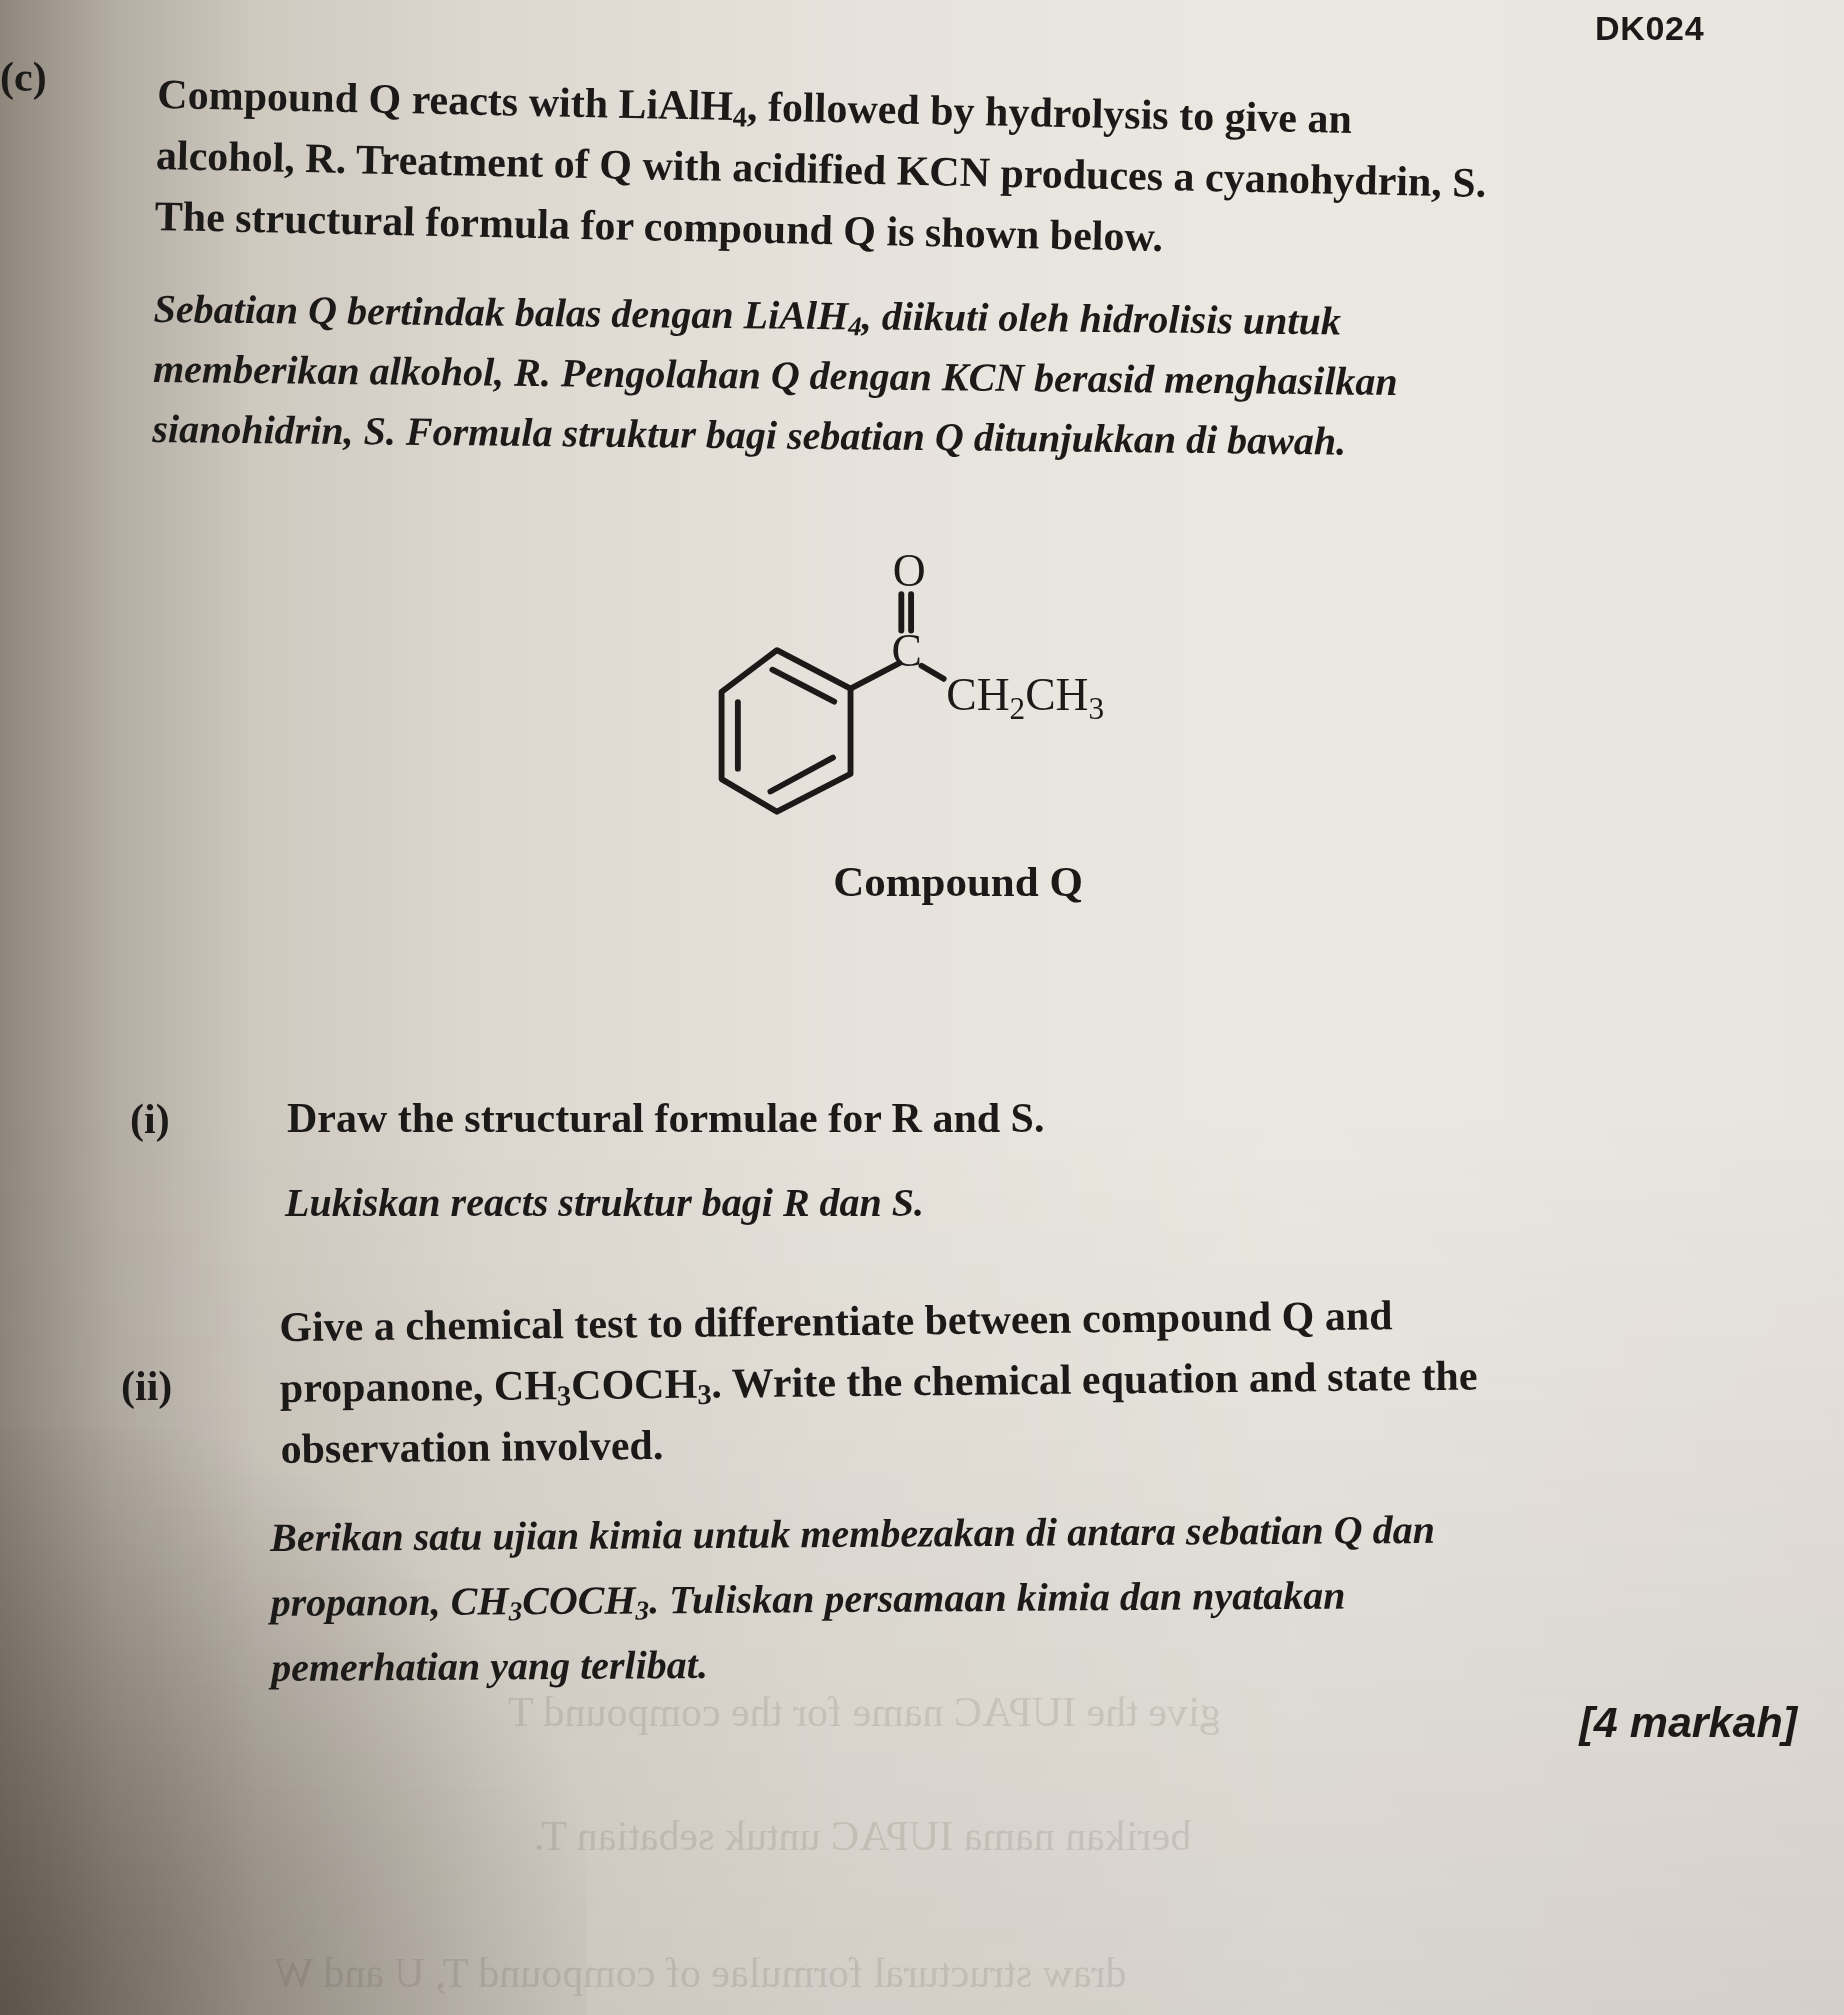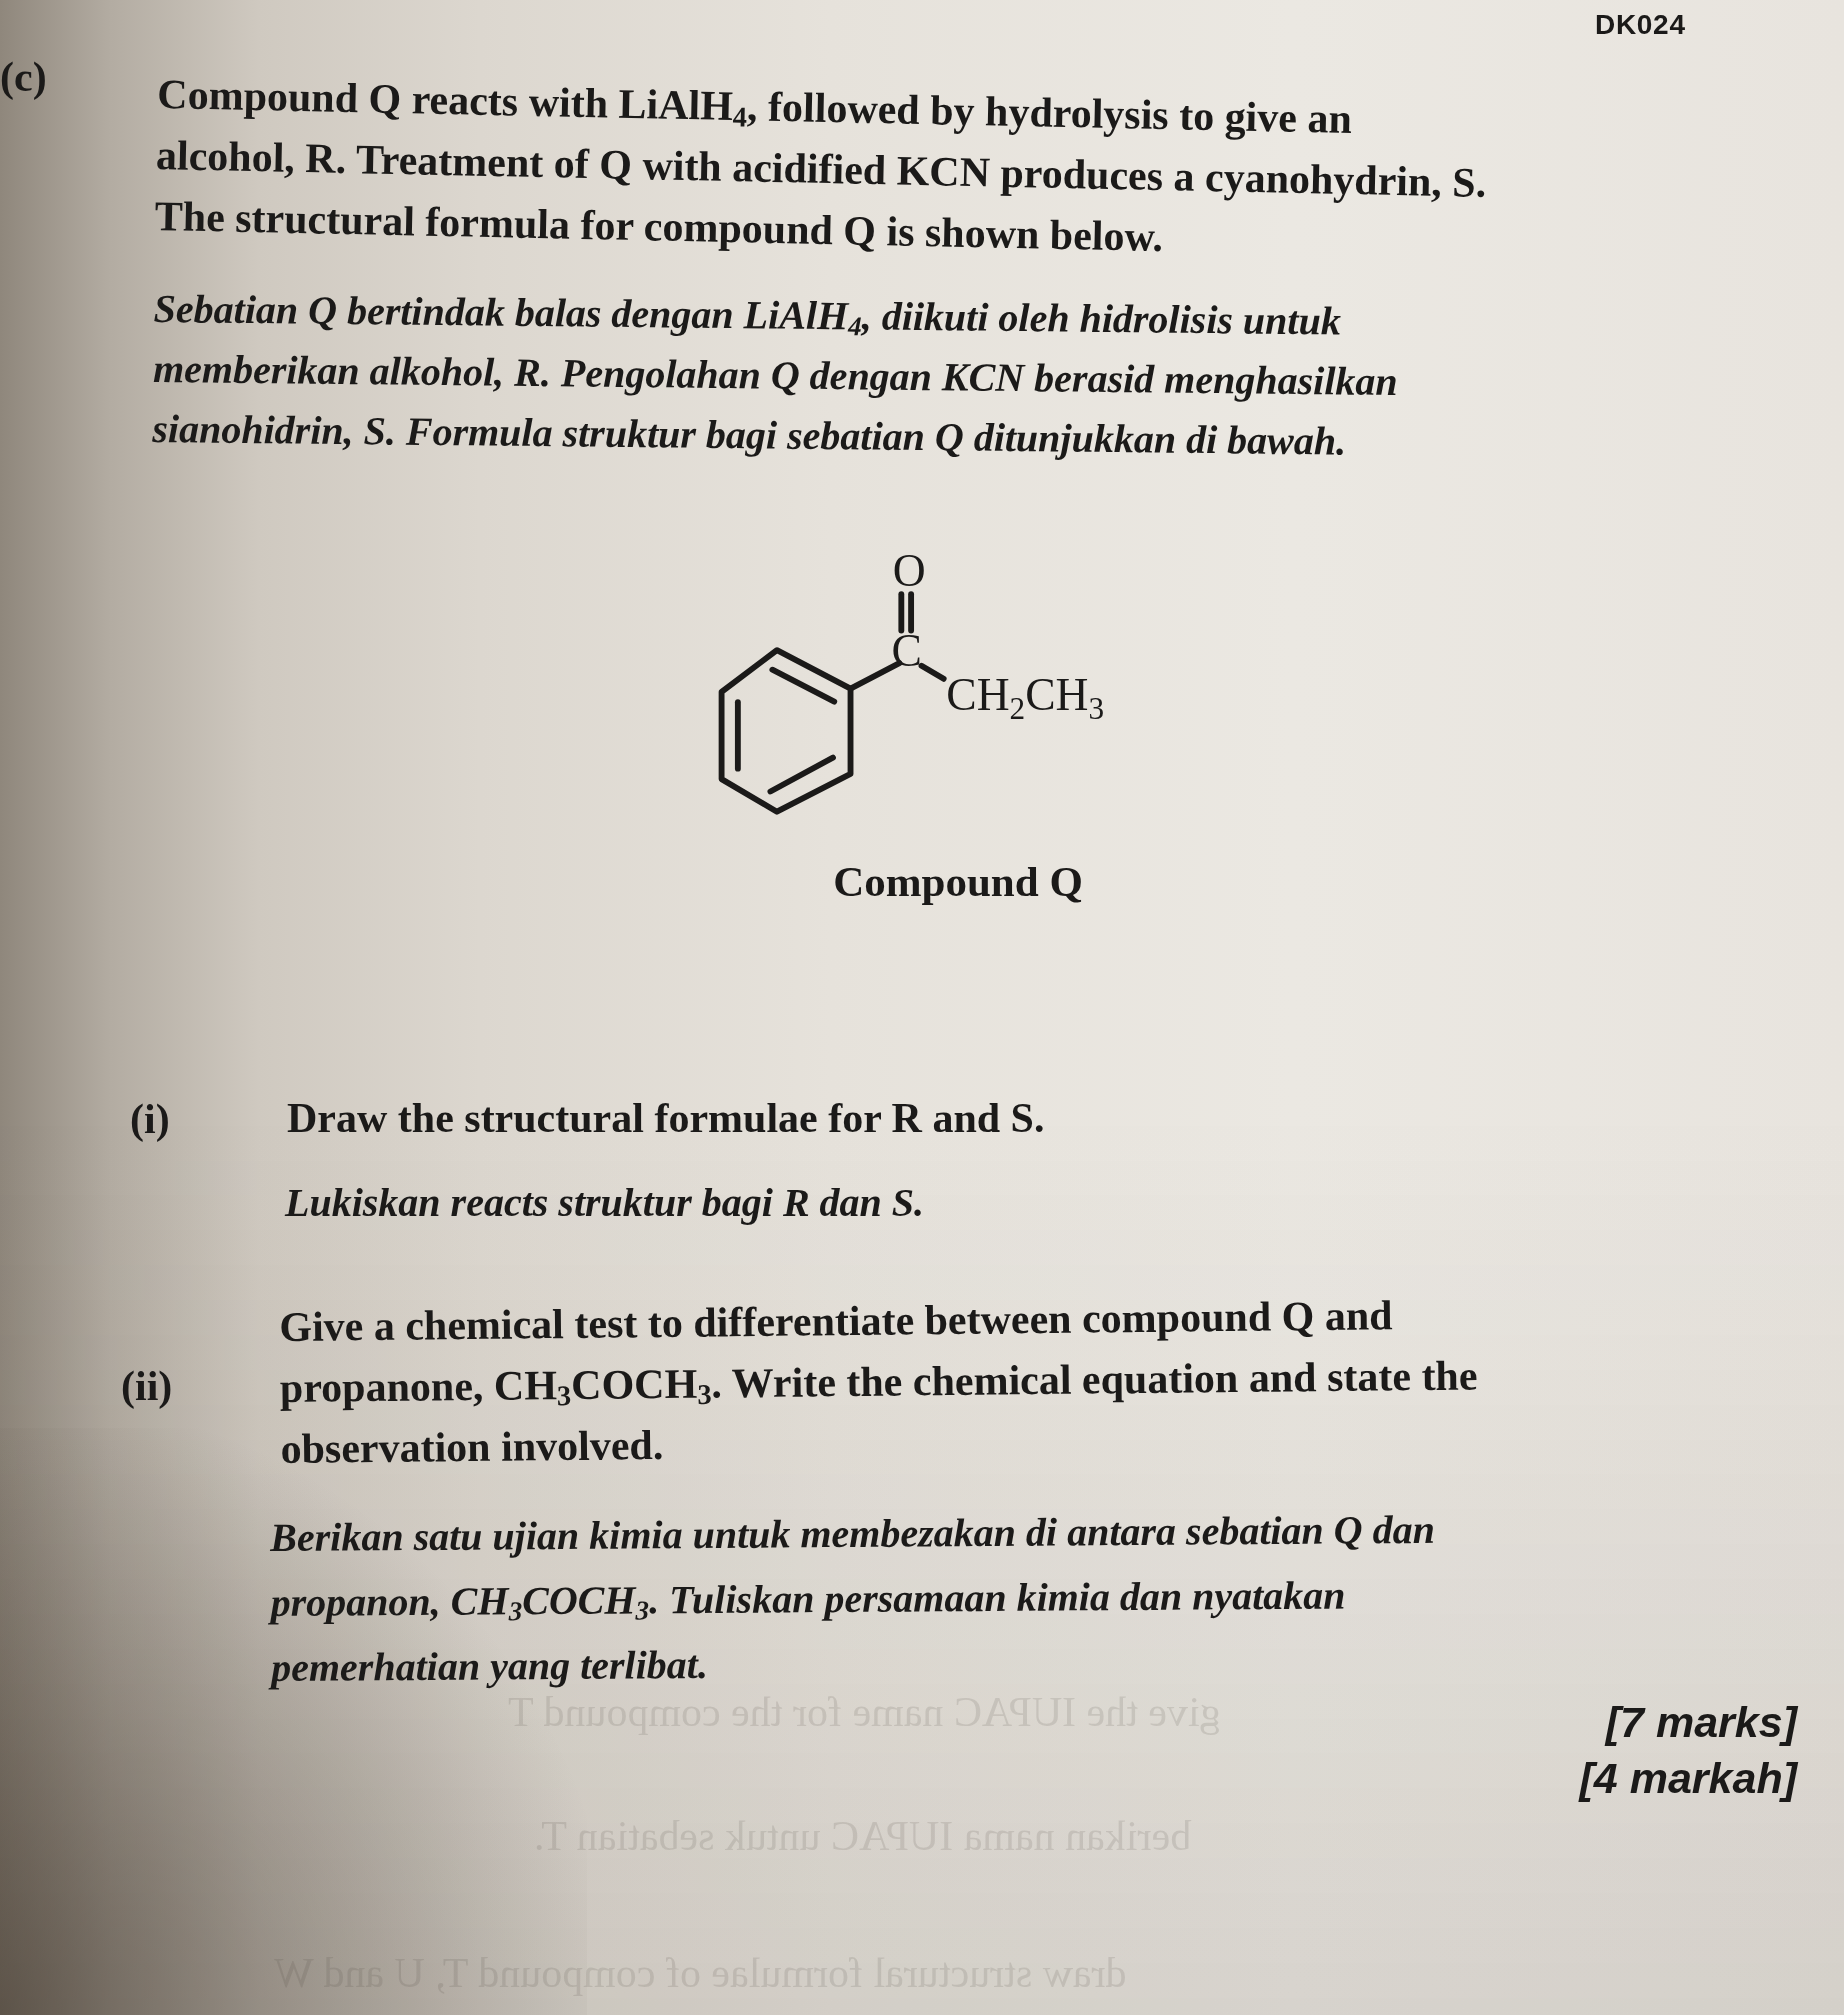--- a/index.html
+++ b/index.html
@@ -10,21 +10,21 @@
       linear-gradient(90deg, #8f877c 0%, #b3aca2 6%, #cfc9c0 14%, #dcd7cf 26%, #e6e2db 45%, #ebe8e2 70%, #e8e4de 100%);
     font-family: "Liberation Serif", "DejaVu Serif", serif;
     color: #1b1a19;
   }
   .bottom-shade {
     position: absolute; left: 0; bottom: 0; width: 587px; height: 587px;
     background: radial-gradient(ellipse at 0% 100%, rgba(60,50,40,0.55) 0%, rgba(60,50,40,0.25) 40%, rgba(60,50,40,0) 75%);
     pointer-events: none;
   }
   .abs { position: absolute; white-space: nowrap; }
-  .code { font-family: "Liberation Sans", "DejaVu Sans", sans-serif; font-weight: bold; font-size: 28px; letter-spacing: 0.7px; }
+  .code { font-family: "Liberation Sans", "DejaVu Sans", sans-serif; font-weight: bold; font-size: 34px; letter-spacing: 0.7px; }
   .lbl { font-weight: bold; font-size: 42px; }
   .en { font-weight: bold; font-size: 42px; line-height: 61px; }
   .ms { font-weight: bold; font-style: italic; font-size: 40px; line-height: 60px; }
   .para { transform-origin: 0 0; }
   .p1 { transform: rotate(1.2deg); }
   .p2 { transform: rotate(0.6deg); }
   .p3 { transform: rotate(-0.6deg); }
   .p4 { transform: rotate(-0.4deg); }
   sub { font-size: 0.68em; vertical-align: -0.22em; line-height: 0; }
   .caption { font-size: 43px; text-align: center; line-height: 56px; }
@@ -96,16 +96,15 @@
   <div><span>propanone, CH</span><sub>3</sub><span>COCH</span><sub>3</sub><span>. Write the chemical equation and state the</span></div>
   <div><span>observation involved.</span></div>
 </div>
 <div class="abs para p4 ms" style="left:270px;top:1505px;line-height:65px;">
   <div><span>Berikan satu ujian kimia untuk membezakan di antara sebatian Q dan</span></div>
   <div><span>propanon, CH</span><sub>3</sub><span>COCH</span><sub>3</sub><span>. Tuliskan persamaan kimia dan nyatakan</span></div>
   <div><span>pemerhatian yang terlibat.</span></div>
 </div>
 
 <div class="abs marks" style="left:1499px;top:1694px;width:298px;">
-  <div>[7 marks]</div>
   <div>[4 markah]</div>
 </div>
 
 
 </body></html>

